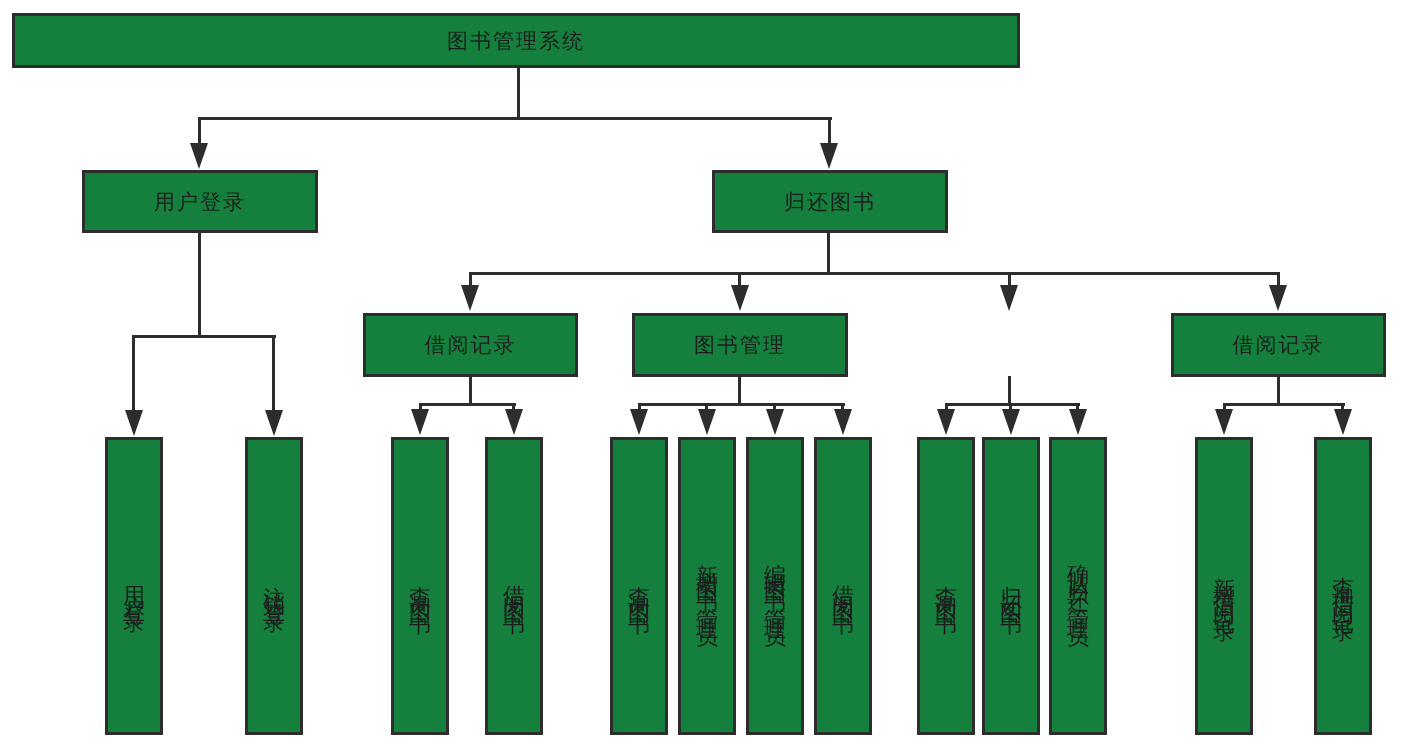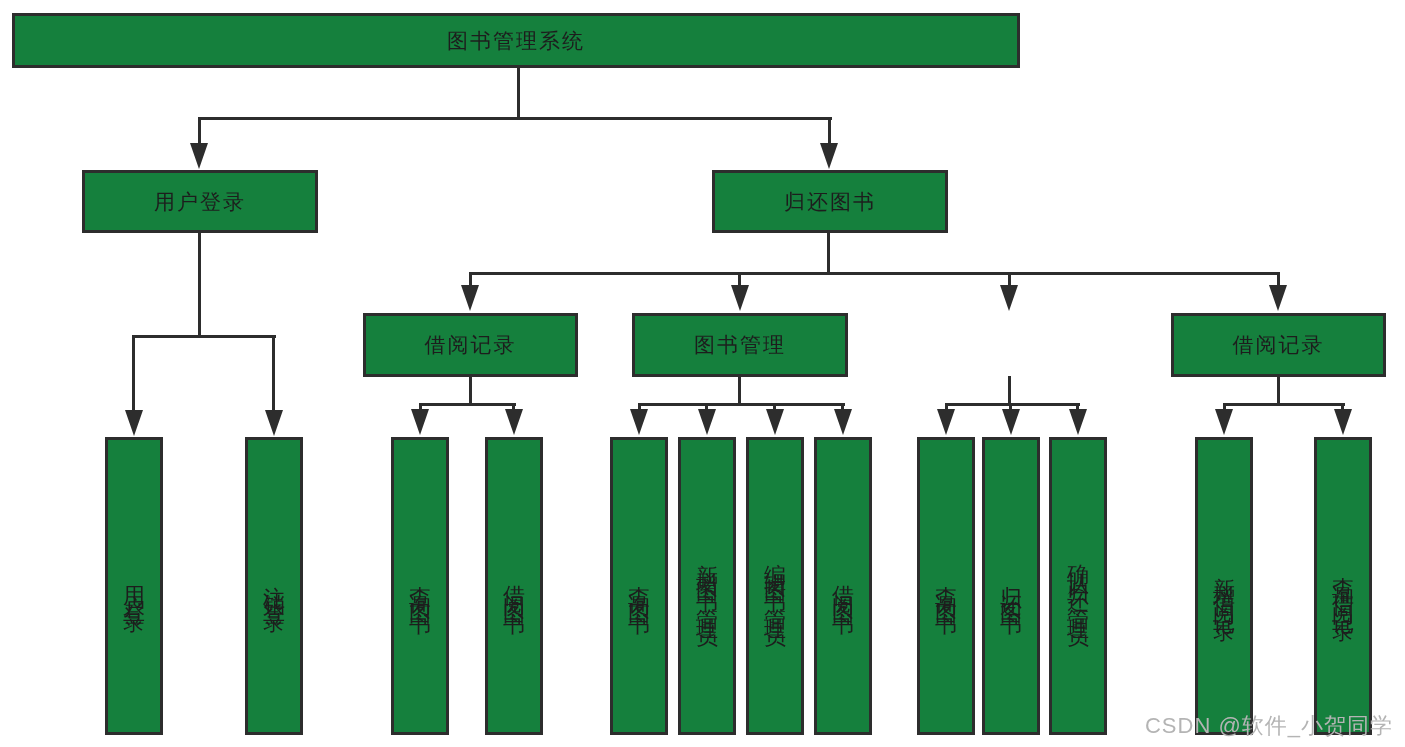--- a/index.html
+++ b/index.html
@@ -160,15 +160,14 @@
   <div class="box vbox leaf l11">
     <span>确认归还（管理员）</span>
   </div>
   <div class="box vbox leaf l12">
     <span>新增借阅记录</span>
   </div>
   <div class="box vbox leaf l13">
     <span>查询借阅记录</span>
   </div>
 
-  <div class="watermark">CSDN @软件_小贺同学</div>
 
 </div>
 
 </body></html>

